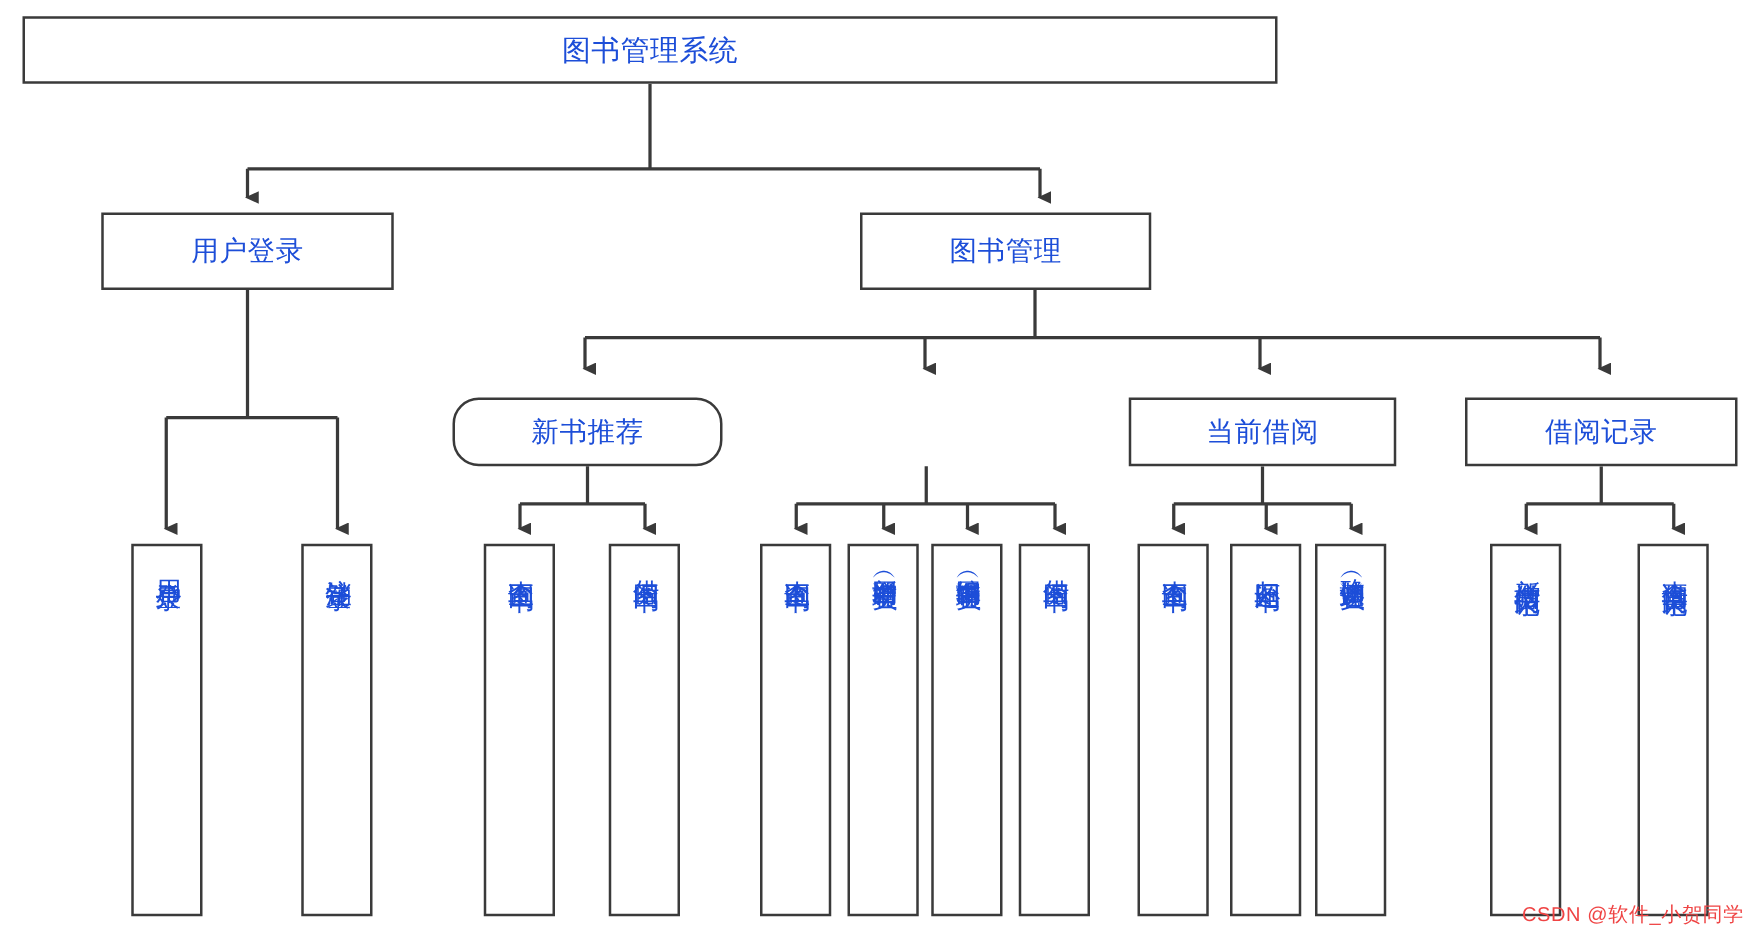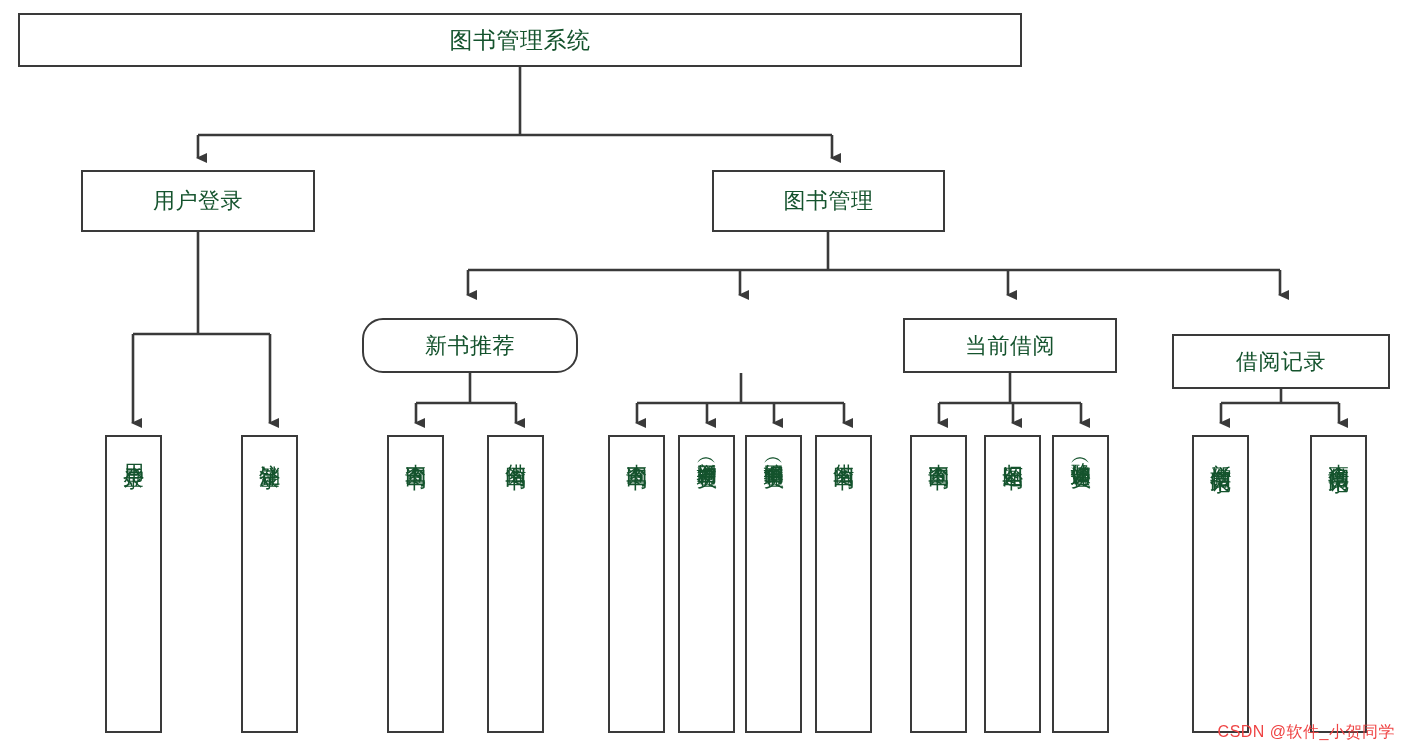--- a/index.html
+++ b/index.html
@@ -26,21 +26,21 @@
     pointer-events: none;
   }
   .node {
     position: absolute;
     box-sizing: border-box;
     background: #ffffff;
     border: 2px solid #3a3a3a;
     display: flex;
     align-items: center;
     justify-content: center;
-    color: #14532d;
+    color: #1d4ed8;
   }
   .node .lbl {
     display: block;
     text-align: center;
     line-height: 1.0;
     white-space: nowrap;
   }
   
   .node.h .lbl {
     font-size: 22px;
@@ -130,31 +130,31 @@
     </g>
   </svg>
 
   <div class="node h" id="node-root" style="left:18px; top:13px; width:1004px; height:54px;">
     <span class="lbl">图书管理系统</span>
   </div>
 
   <div class="node h" style="left:81px; top:170px; width:234px; height:62px;">
     <span class="lbl">用户登录</span>
   </div>
-  <div class="node h" style="left:712px; top:170px; width:233px; height:62px;">
+  <div class="node h" style="left:688px; top:170px; width:233px; height:62px;">
     <span class="lbl">图书管理</span>
   </div>
 
   <div class="node h" style="left:362px; top:318px; width:216px; height:55px;border-radius:21px;">
     <span class="lbl">新书推荐</span>
   </div>
   <div class="node h" style="left:903px; top:318px; width:214px; height:55px;">
     <span class="lbl">当前借阅</span>
   </div>
-  <div class="node h" style="left:1172px; top:318px; width:218px; height:55px;margin-top:16px;">
+  <div class="node h" style="left:1172px; top:318px; width:218px; height:55px;">
     <span class="lbl">借阅记录</span>
   </div>
 
   <div class="node v" style="left:105px; top:435px; width:57px; height:298px;">
     <span class="lbl">用户登录</span>
   </div>
   <div class="node v" style="left:241px; top:435px; width:57px; height:298px;">
     <span class="lbl">注销登录</span>
   </div>
 

